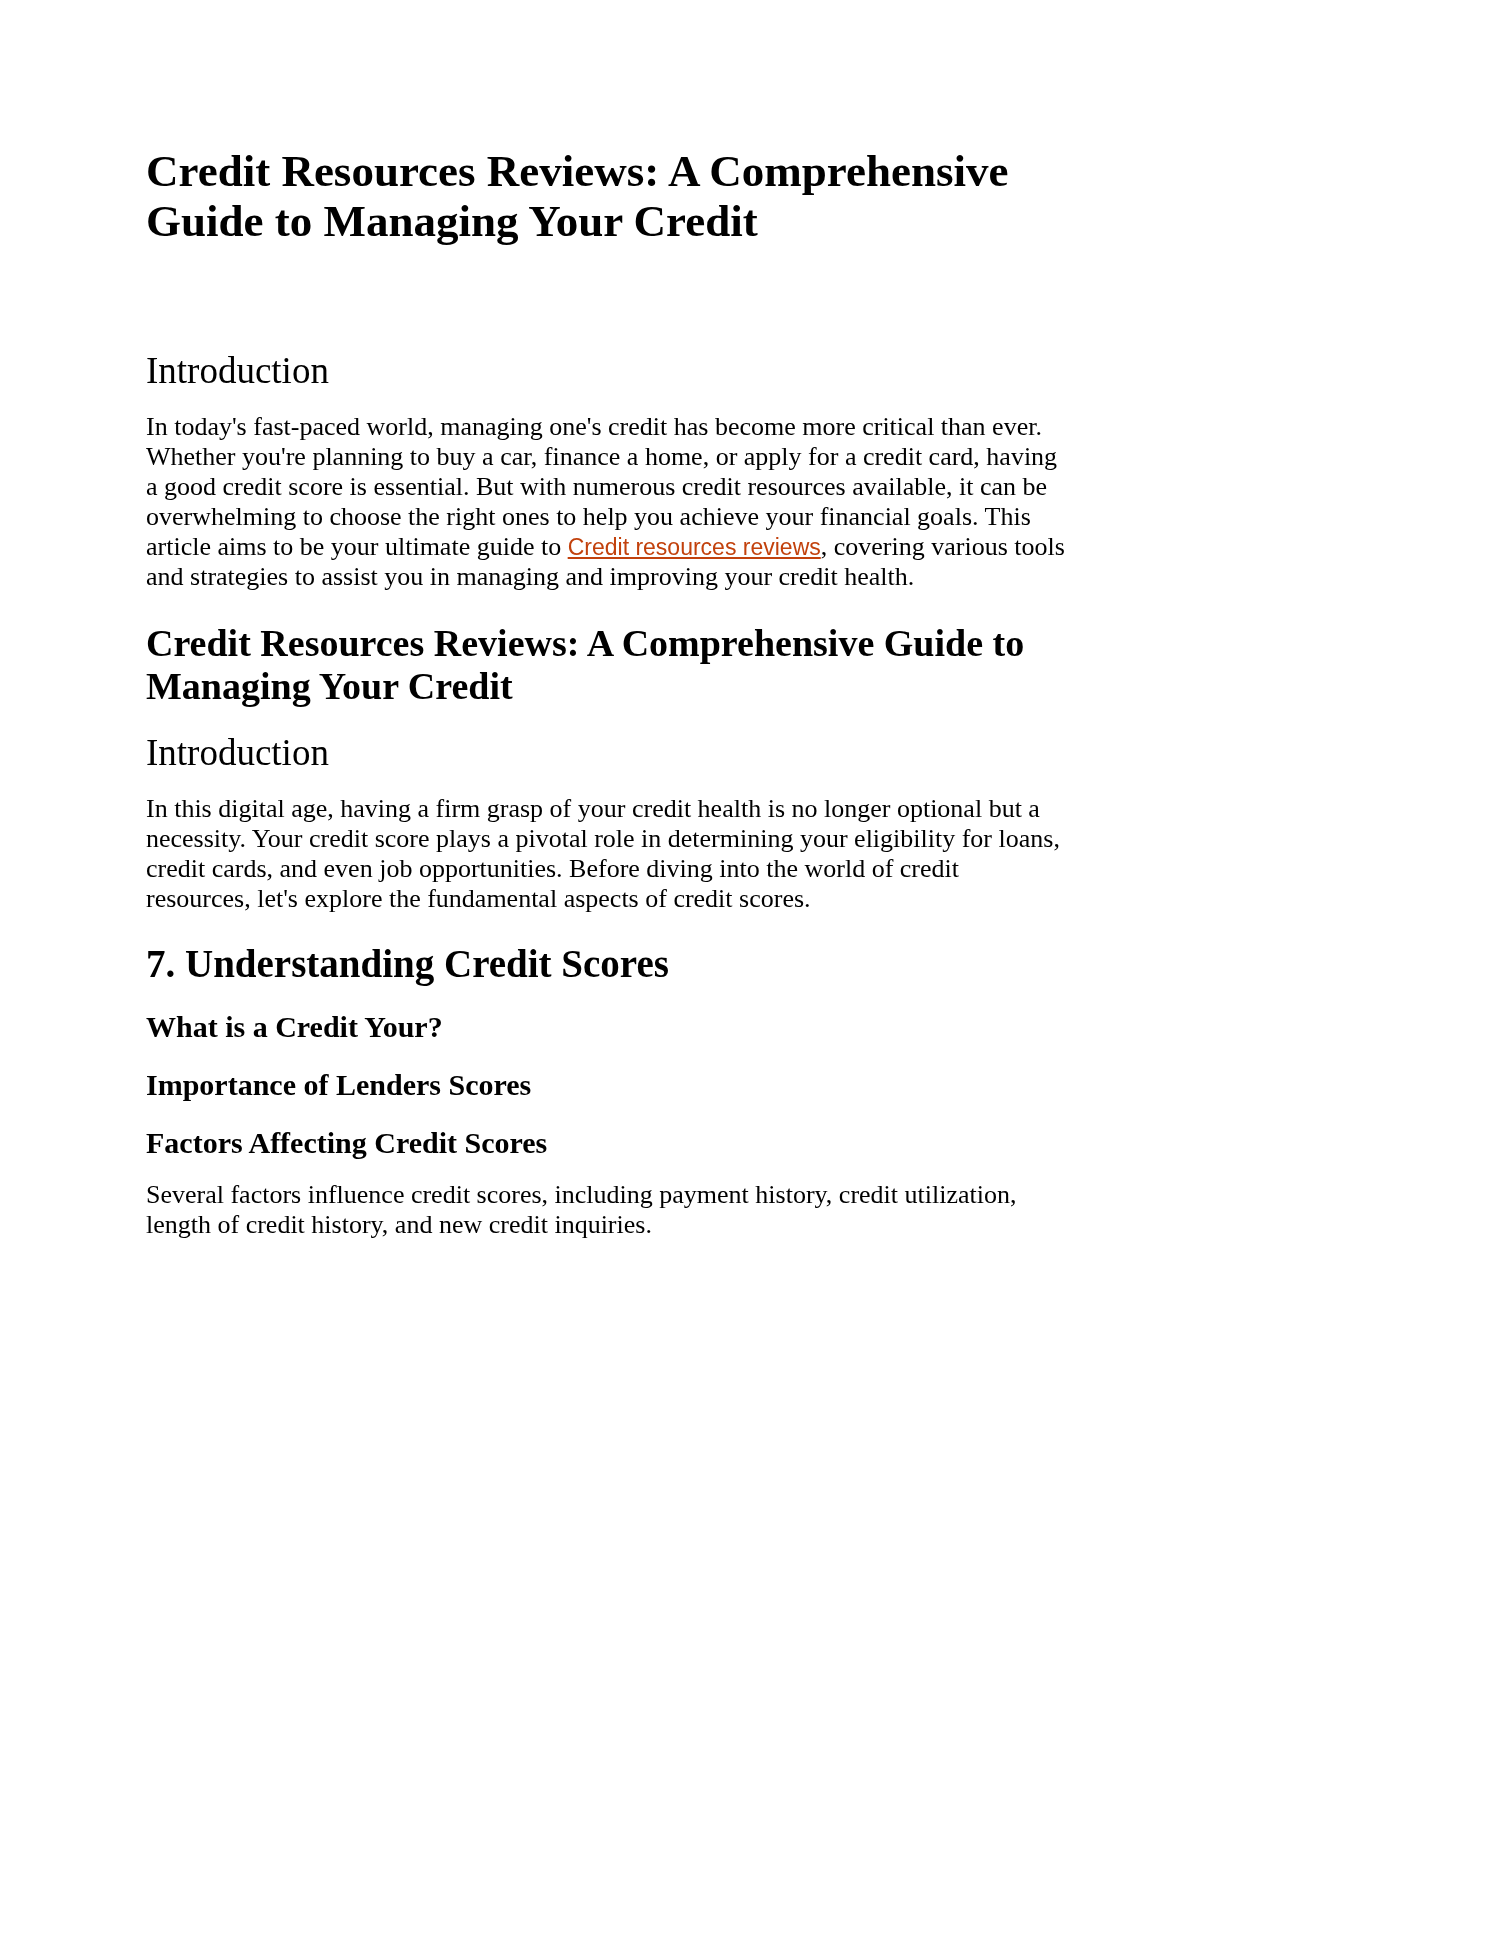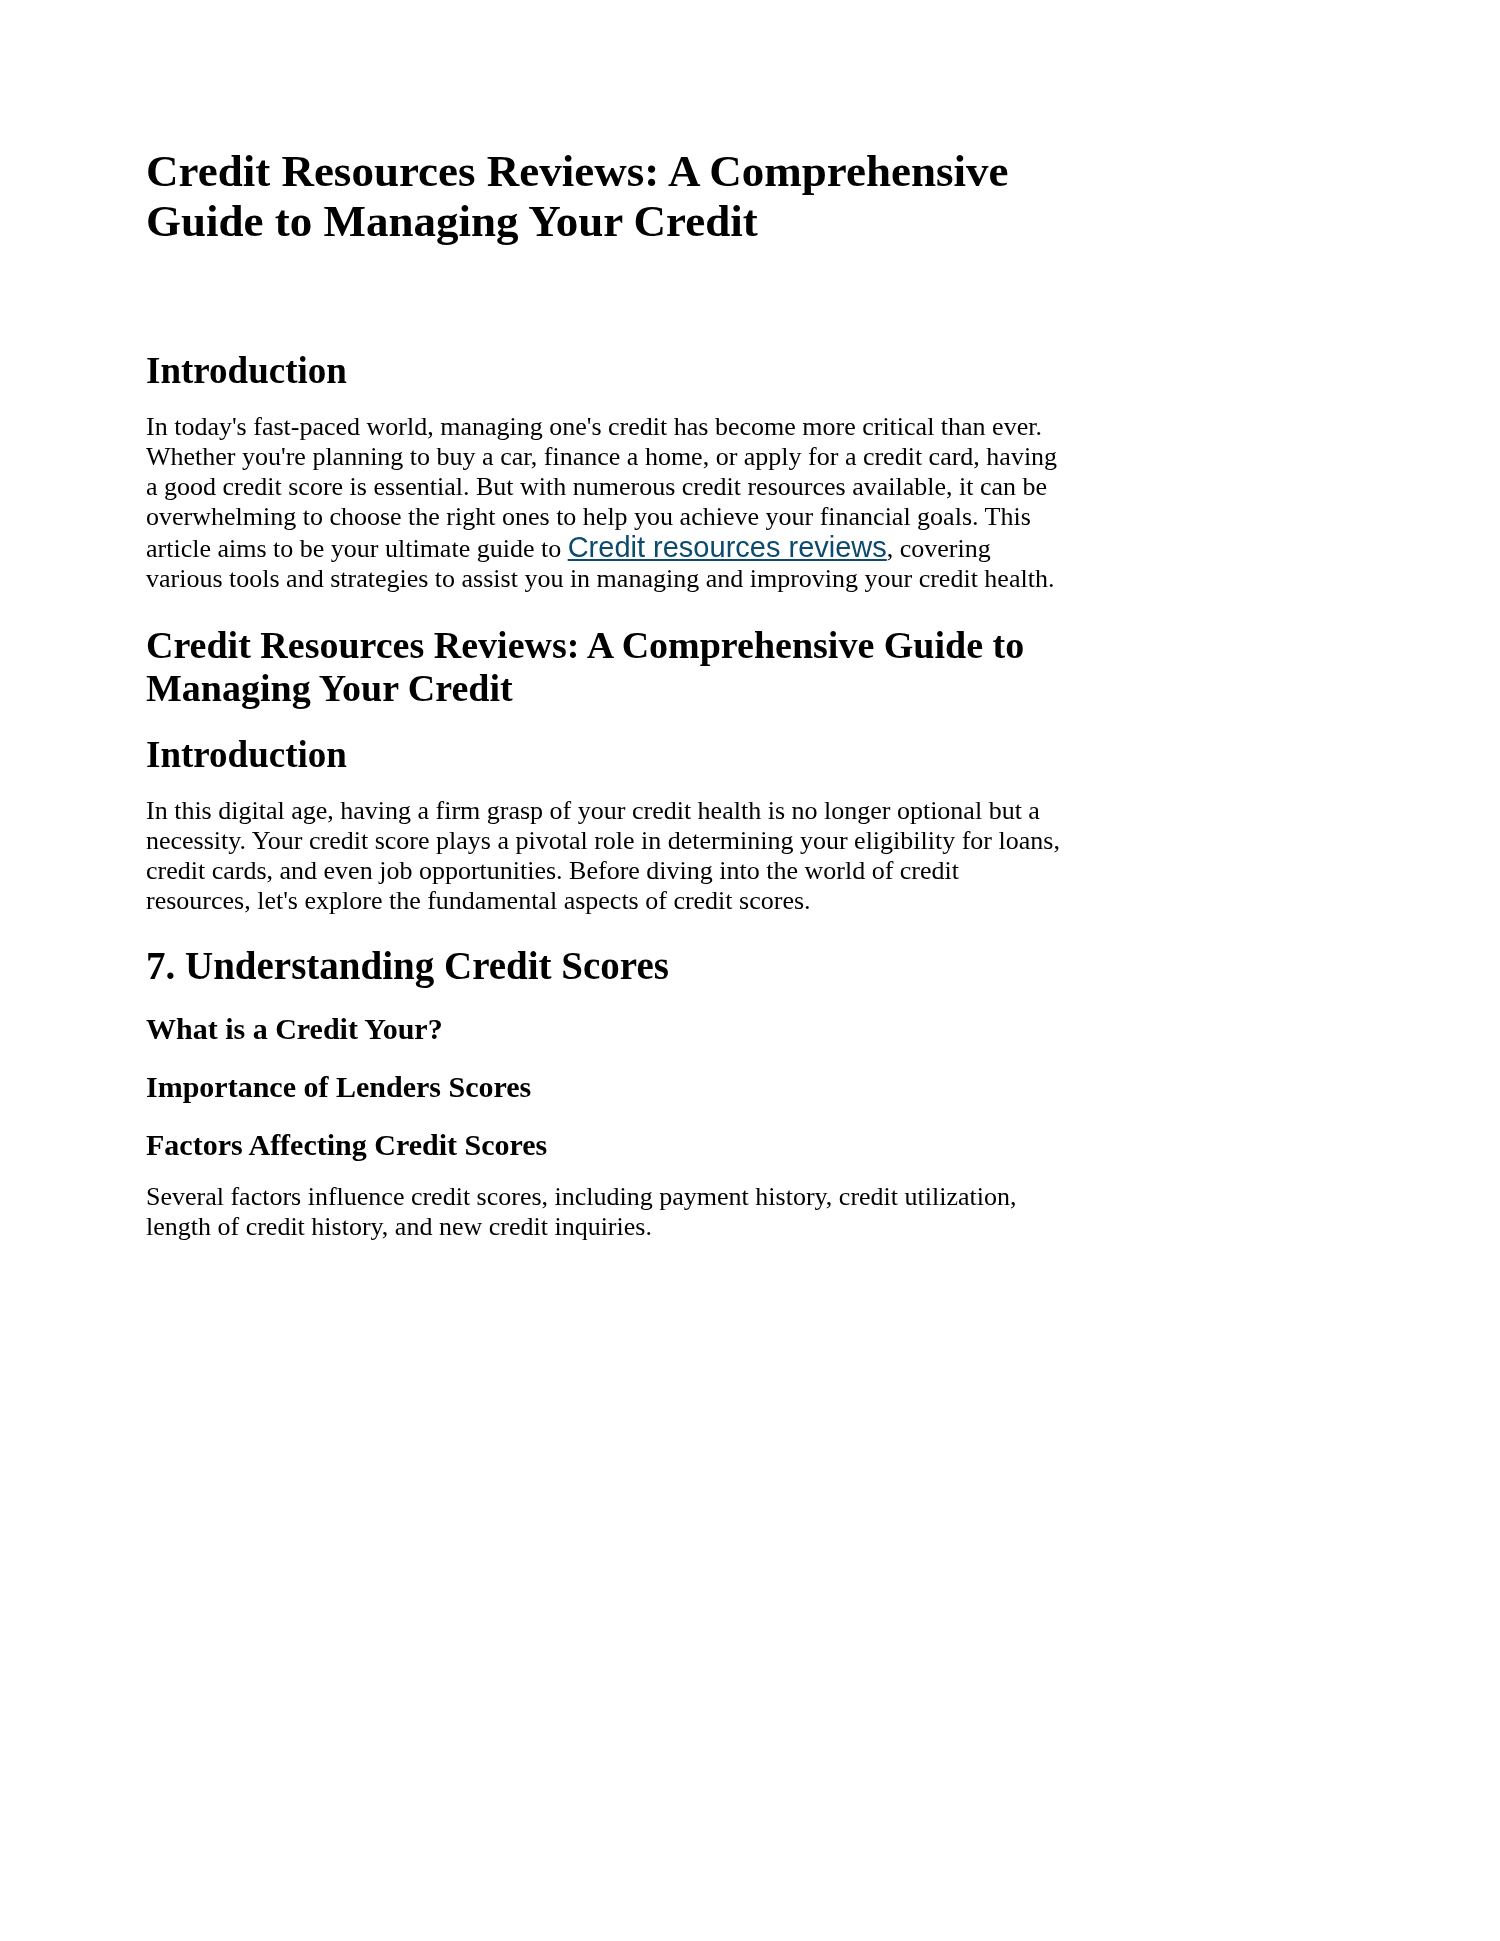--- a/index.html
+++ b/index.html
@@ -20,21 +20,21 @@
   }
   .doc-title {
     font-size: 45px;
     line-height: 50px;
     font-weight: bold;
     margin: 0;
   }
   .intro-heading {
     font-size: 37px;
     line-height: 42px;
-    font-weight: bold;
+    font-weight: normal;
     margin: 24px 0 0 0;
   }
   .intro-heading.first {
     margin-top: 104px;
   }
   .big-heading {
     font-size: 38px;
     line-height: 43px;
     font-weight: bold;
     margin: 30px 0 0 0;
@@ -51,22 +51,22 @@
     font-weight: bold;
     margin: 24px 0 0 0;
   }
   .body-para {
     font-size: 26px;
     line-height: 30px;
     margin: 20px 0 0 0;
   }
   .doc-link {
     font-family: "Liberation Sans", sans-serif;
-    font-size: 29px;
-    color: #0c4a6e;
+    font-size: 23px;
+    color: #c2410c;
     text-decoration: underline;
     cursor: pointer;
   }
 </style>
 </head>
 <body>
 
 <div class="page">
 
   <h1 class="doc-title">Credit Resources Reviews: A Comprehensive Guide to Managing Your Credit</h1>

